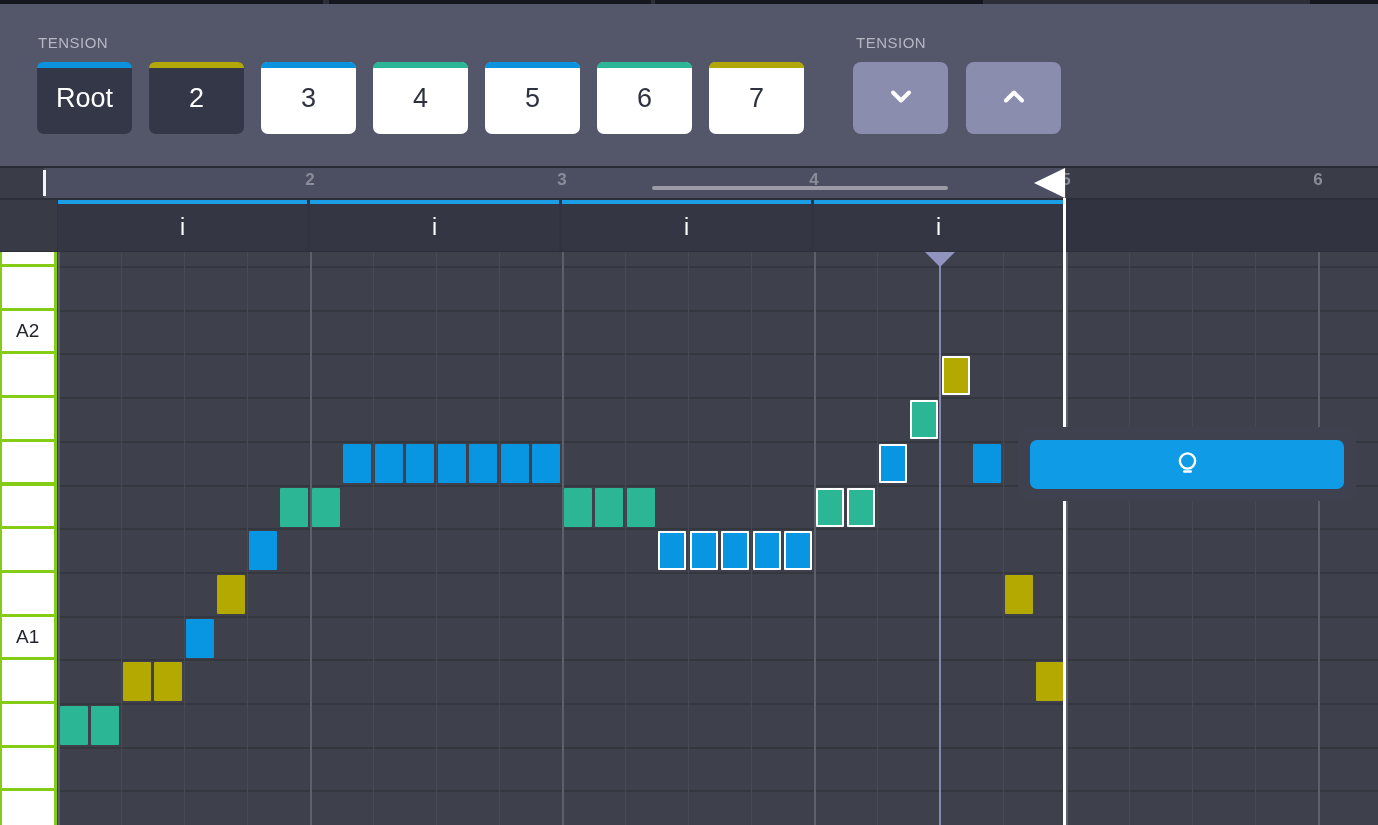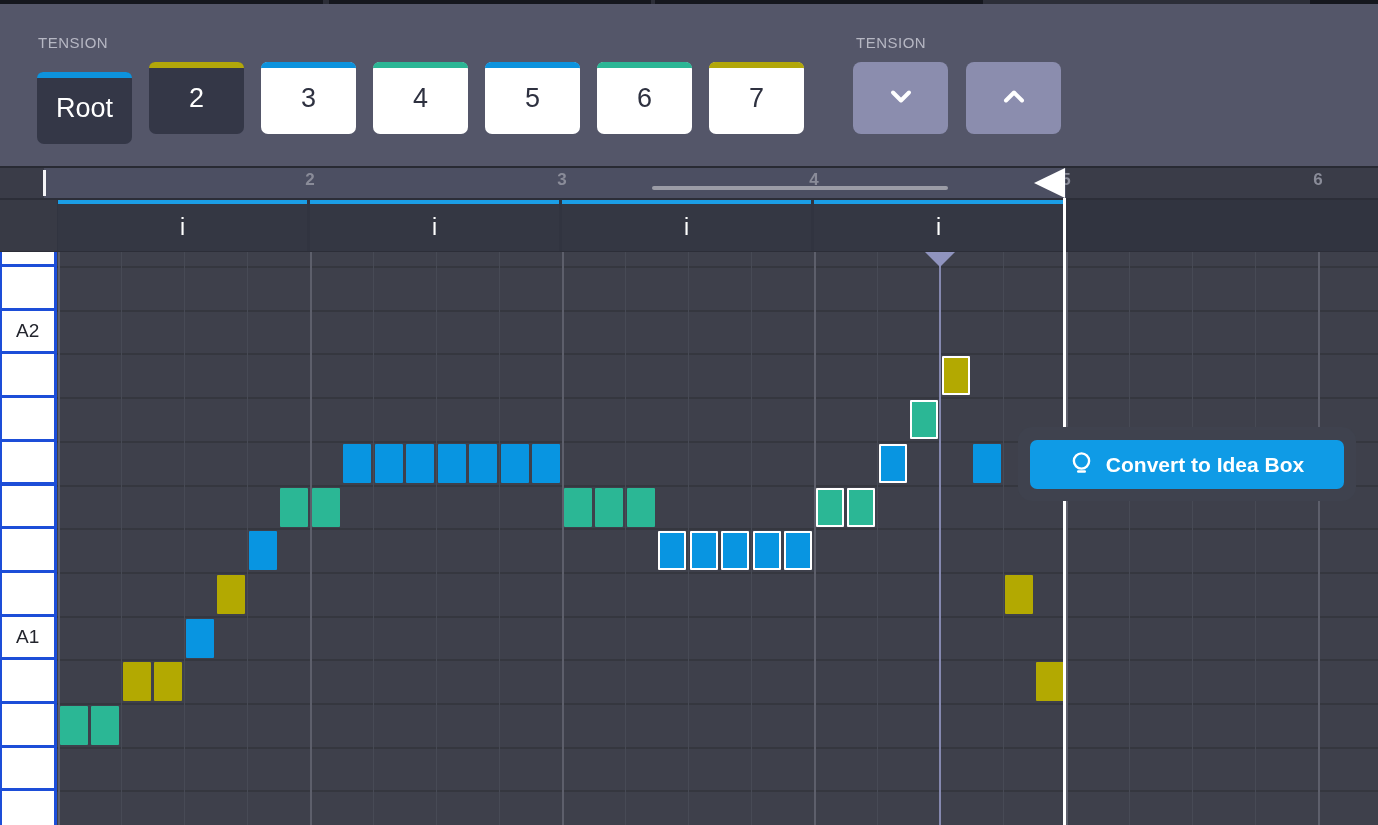--- a/index.html
+++ b/index.html
@@ -30,21 +30,21 @@
               border-top:15px solid transparent;border-bottom:15px solid transparent;
               border-right:31px solid #ffffff;cursor:ew-resize;}
   
   #chordrow{position:absolute;left:0;top:200px;width:1378px;height:51px;background:#313440;}
   #chord-corner{position:absolute;left:0;top:0;width:57px;height:51px;background:#383a45;}
   .chord-cell{position:absolute;top:0;height:51px;background:#343743;border-top:4px solid #1b9ee6;
               box-sizing:border-box;display:flex;align-items:center;justify-content:center;
               color:#ffffff;font-size:23px;cursor:pointer;}
   
   #grid{position:absolute;left:0;top:252px;width:1378px;height:573px;background:#3e404b;overflow:hidden;}
-  #keysbg{position:absolute;left:0;top:0;width:57px;height:573px;background:#1d4ed8;}
+  #keysbg{position:absolute;left:0;top:0;width:57px;height:573px;background:#84cc16;}
   .pkey{position:absolute;left:2px;width:52px;background:#ffffff;display:flex;align-items:center;cursor:pointer;}
   .pkey span{font-size:19px;font-weight:500;color:#23252d;padding-left:14px;}
   .hline{position:absolute;left:57px;right:0;height:2px;background:#35373f;}
   .vline{position:absolute;top:0;height:573px;}
   .vline.q{width:1px;background:#474a55;}
   .vline.m{width:2px;background:#5d5f6b;}
   #playhead-line{position:absolute;top:0;width:2px;height:573px;background:#9094bf;opacity:.85;}
   #playhead-tri{position:absolute;top:0;width:0;height:0;border-left:15px solid transparent;
                 border-right:15px solid transparent;border-top:15px solid #9094bf;cursor:ew-resize;}
   .note{position:absolute;width:28px;height:39px;border-radius:1px;cursor:pointer;}
@@ -68,21 +68,21 @@
       <div class="tabseg" style="left: 0px; width: 323px;"></div>
       <div class="tabseg" style="left: 329px; width: 322px;"></div>
       <div class="tabseg" style="left: 655px; width: 328px;"></div>
       <div class="tabseg" style="left: 1310px; width: 68px;"></div>
     </div>
 
   <div id="toolbar">
     <div class="panel-label" style="left:38px;">TENSION</div>
     <div class="panel-label" style="left:856px;">TENSION</div>
     <div id="tension-buttons">
-        <div class="tbtn active" style="left: 37px; margin-top: 10px;">
+        <div class="tbtn active" style="left: 37px;">
           <div class="bar" style="background: rgb(13, 147, 221);"></div>
           <div>Root</div>
         </div>
         <div class="tbtn active" style="left: 149px;">
           <div class="bar" style="background: rgb(178, 167, 10);"></div>
           <div>2</div>
         </div>
         <div class="tbtn inactive" style="left: 261px;">
           <div class="bar" style="background: rgb(13, 147, 221);"></div>
           <div>3</div>
@@ -247,17 +247,16 @@
     </div>
 
   <div id="convert-wrap">
     <button id="convert-btn">
       <span style="display:flex;">
         <svg width="23" height="28" viewBox="0 0 23 28">
           <circle cx="11.5" cy="10" r="7.6" fill="none" stroke="#ffffff" stroke-width="2.4"></circle>
           <line x1="8.2" y1="20.5" x2="14.8" y2="20.5" stroke="#ffffff" stroke-width="2.4" stroke-linecap="round"></line>
         </svg>
       </span>
-      <span>Convert to Idea Box</span>
     </button>
   </div>
 
 </div>
 
 </body></html>

